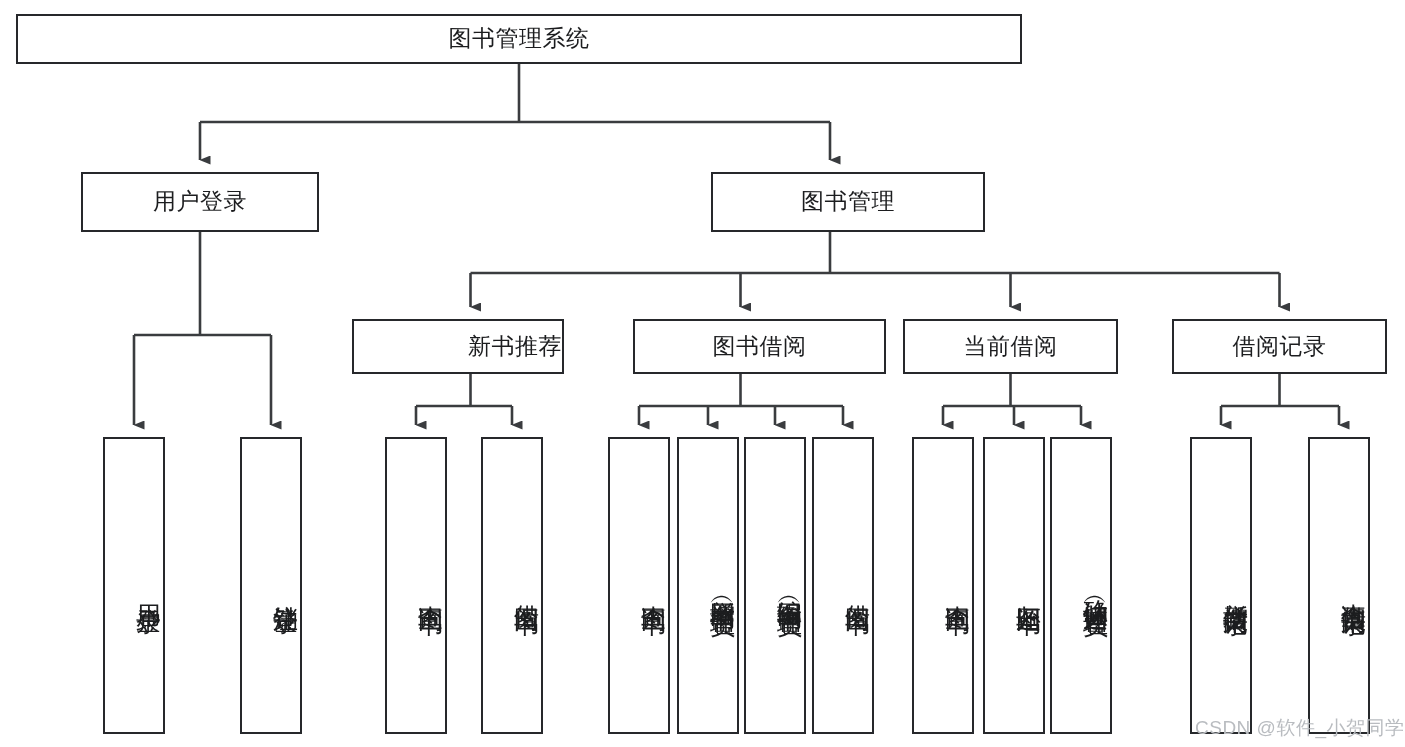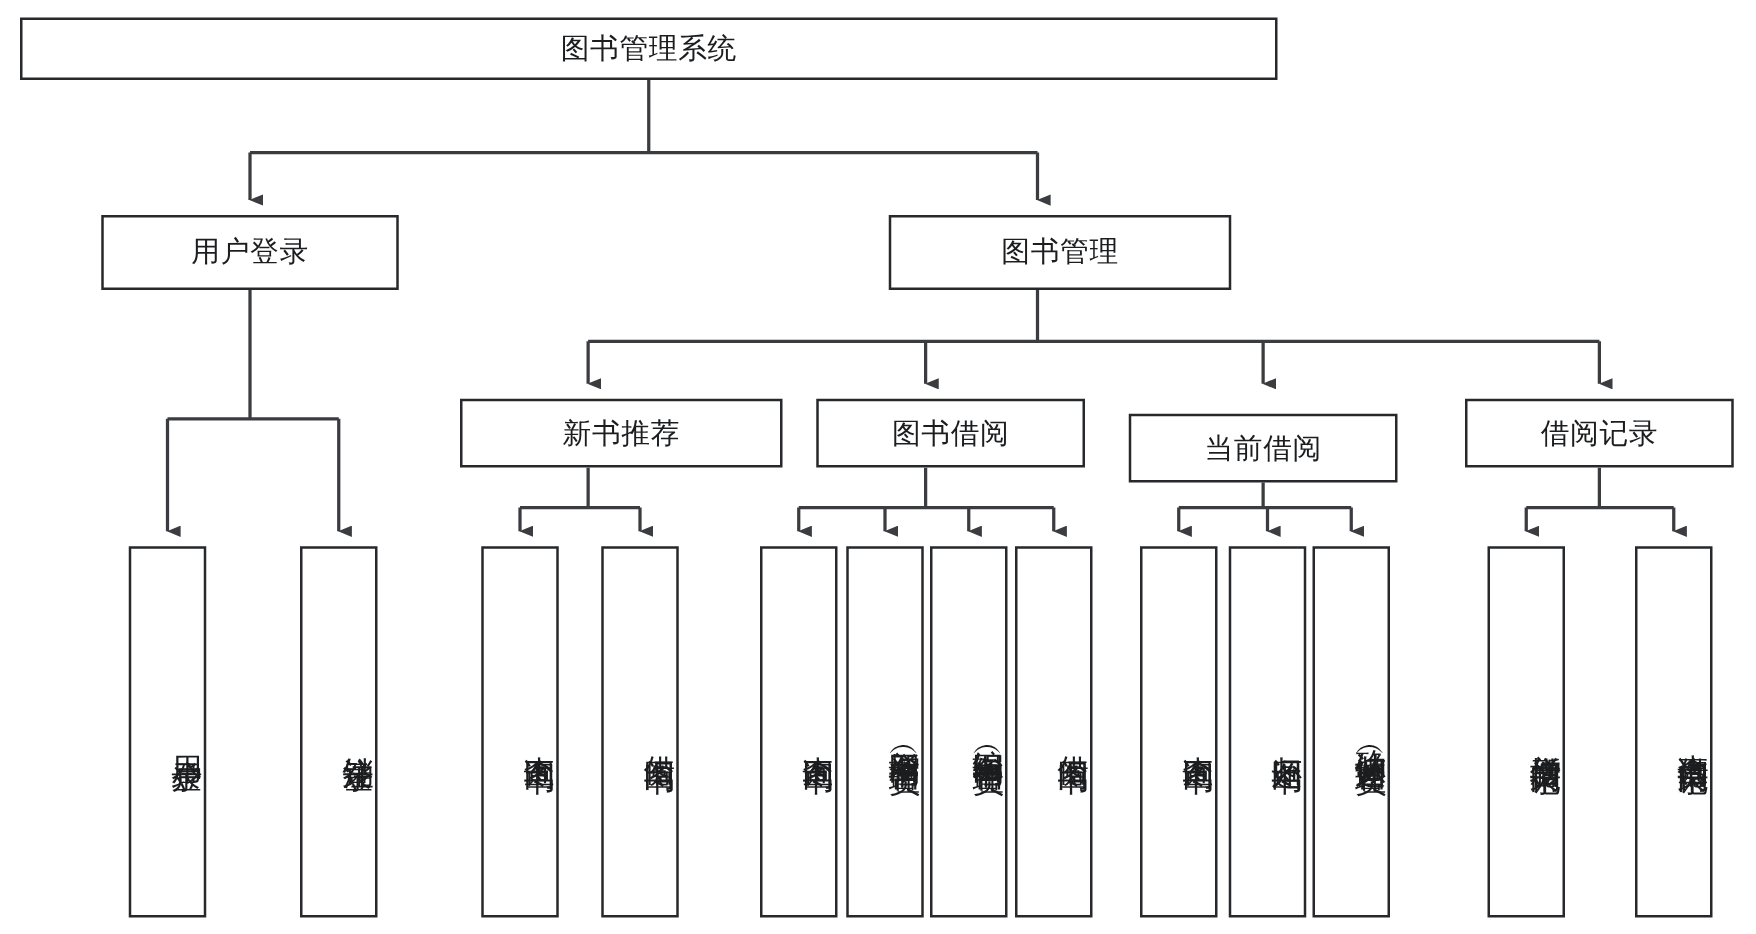--- a/index.html
+++ b/index.html
@@ -111,27 +111,27 @@
   <div id="nodes">
       <div class="node horiz" style="left: 16px; top: 14px; width: 1006px; height: 50px;">
         <span class="hlabel">图书管理系统</span>
       </div>
       <div class="node horiz" style="left: 81px; top: 172px; width: 238px; height: 60px;">
         <span class="hlabel">用户登录</span>
       </div>
       <div class="node horiz" style="left: 711px; top: 172px; width: 274px; height: 60px;">
         <span class="hlabel">图书管理</span>
       </div>
-      <div class="node horiz" style="left: 368px; top: 319px; width: 258px; height: 55px;">
+      <div class="node horiz" style="left: 352px; top: 319px; width: 212px; height: 55px; justify-content: flex-end;">
         <span class="hlabel">新书推荐</span>
       </div>
-      <div class="node horiz" style="left: 633px; top: 319px; width: 215px; height: 55px; margin-left: 20px;">
+      <div class="node horiz" style="left: 633px; top: 319px; width: 253px; height: 55px;">
         <span class="hlabel">图书借阅</span>
       </div>
-      <div class="node horiz" style="left: 903px; top: 319px; width: 215px; height: 55px; margin-top: 12px;">
+      <div class="node horiz" style="left: 903px; top: 319px; width: 215px; height: 55px;">
         <span class="hlabel">当前借阅</span>
       </div>
       <div class="node horiz" style="left: 1172px; top: 319px; width: 215px; height: 55px; align-items: center;">
         <span class="hlabel">借阅记录</span>
       </div>
       <div class="node vert" style="left: 103px; top: 437px; width: 62px; height: 297px;">
         <span class="vlabel">用户登录</span>
       </div>
       <div class="node vert" style="left: 240px; top: 437px; width: 62px; height: 297px;">
         <span class="vlabel">注销登录</span>
@@ -164,14 +164,15 @@
         <span class="vlabel">确认归还（管理员）</span>
       </div>
       <div class="node vert" style="left: 1190px; top: 437px; width: 62px; height: 297px;">
         <span class="vlabel">新增借阅记录</span>
       </div>
       <div class="node vert" style="left: 1308px; top: 437px; width: 62px; height: 297px;">
         <span class="vlabel">查询借阅记录</span>
       </div>
     </div>
 
+  <div class="watermark" style="left: 1195px; top: 715px;">CSDN @软件_小贺同学</div>
 
 </div>
 
 </body></html>

